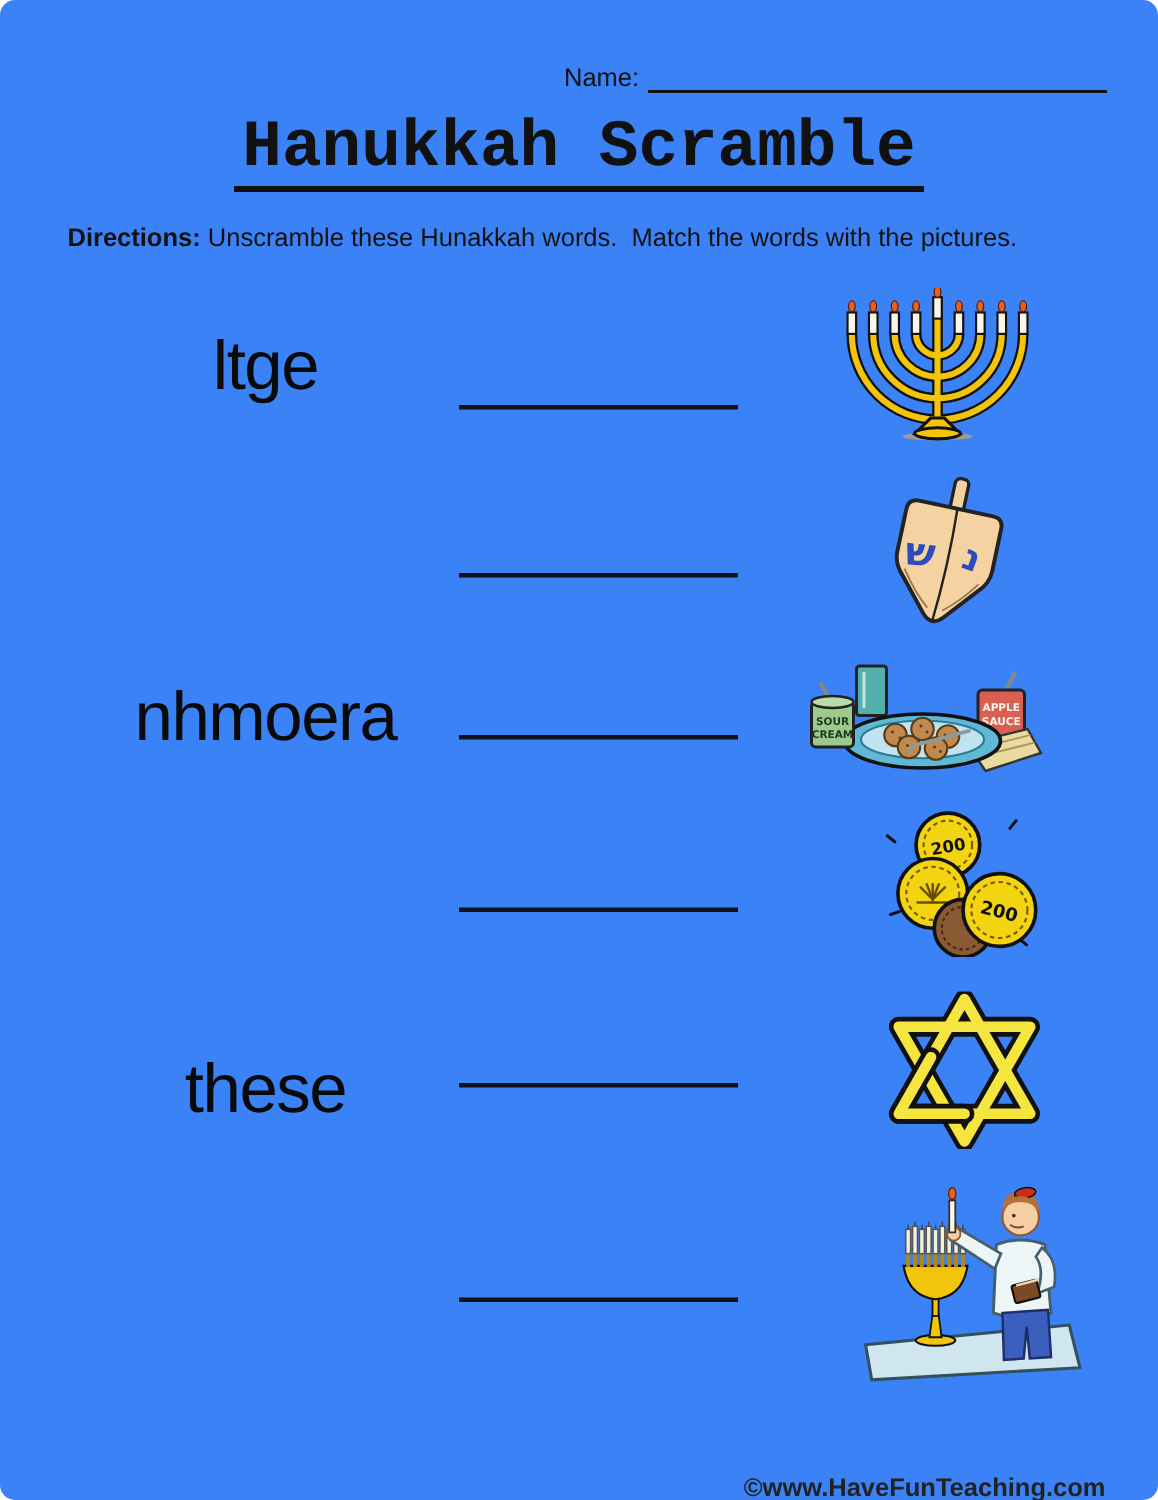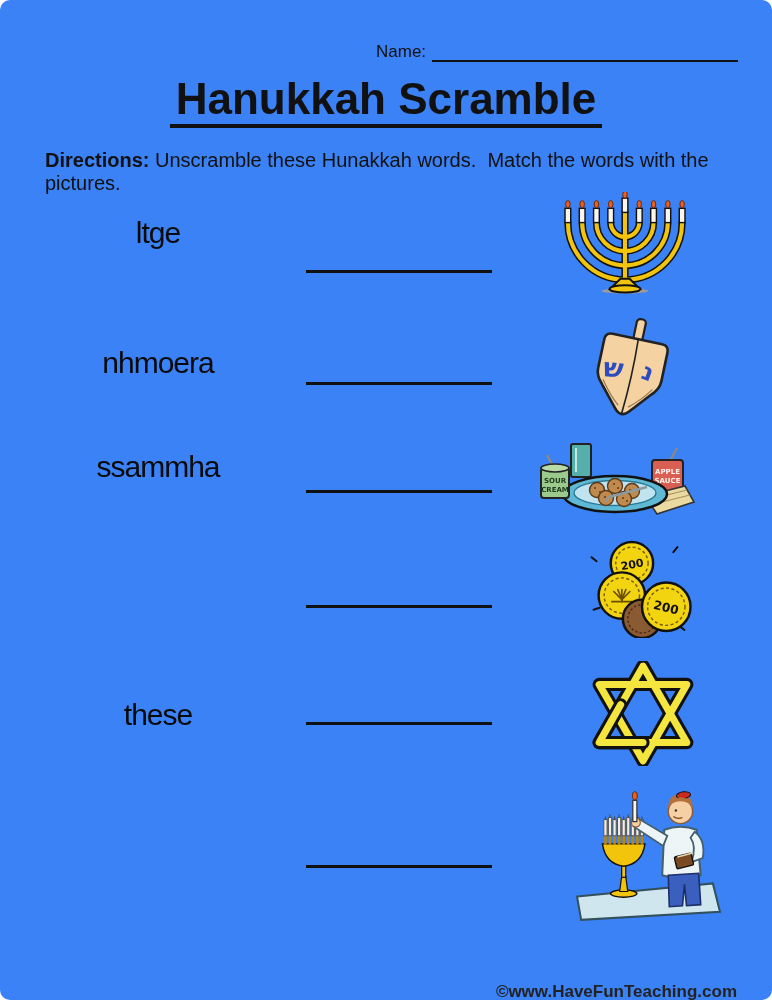--- a/index.html
+++ b/index.html
@@ -8,27 +8,27 @@
     font-family:"Liberation Sans", sans-serif;color:#111;overflow:hidden;border-radius:10px;
   }
   
   .name-row{position:absolute;left:376px;top:42px;width:362px;display:flex;align-items:flex-end;}
   .name-label{font-size:17px;color:#111;}
   .name-line{flex:1;margin-left:6px;border-bottom:2px solid #111;height:18px;}
   
   .title-wrap{position:absolute;left:0;top:76px;width:772px;text-align:center;}
   .title{
     display:inline-block;font-size:44px;font-weight:bold;letter-spacing:0px;
-    border-bottom:4px solid #111;padding:0 6px 2px 6px;line-height:1.05;
+    border-bottom:4px solid #111;padding:0 6px 2px 6px;line-height:1.05;font-family:Liberation Mono, monospace;
   }
   
-  .directions{position:absolute;left:45px;top:149px;width:690px;font-size:20px;white-space:pre-wrap;}
+  .directions{position:absolute;left:45px;top:149px;width:690px;font-size:17px;white-space:pre-wrap;}
   .directions b{font-weight:bold;}
   
-  .word{position:absolute;left:33px;width:250px;text-align:center;font-size:30px;letter-spacing:-1px;color:#0a0a0a;}
+  .word{position:absolute;left:52px;width:250px;text-align:center;font-size:46px;letter-spacing:-1px;color:#0a0a0a;}
   .blank{position:absolute;left:306px;width:186px;border-bottom:3px solid #111;height:28px;}
   .pic{position:absolute;}
   .pic svg{display:block;width:100%;height:100%;}
   
   .footer{position:absolute;right:35px;top:982px;font-size:17px;color:#222;font-weight:bold;}
   svg text{font-family:"DejaVu Sans", sans-serif;}
 </style>
 </head>
 <body>
 
@@ -84,37 +84,36 @@
         <ellipse cx="53.5" cy="12" rx="2.2" ry="3.6"></ellipse>
         <ellipse cx="67.5" cy="2.5" rx="2.2" ry="3.6"></ellipse>
         <ellipse cx="81.5" cy="12" rx="2.2" ry="3.6"></ellipse>
         <ellipse cx="95.5" cy="12" rx="2.2" ry="3.6"></ellipse>
         <ellipse cx="109.5" cy="12" rx="2.2" ry="3.6"></ellipse>
         <ellipse cx="123.5" cy="12" rx="2.2" ry="3.6"></ellipse>
       </g>
     </svg>
   </div>
 
-  <div class="word" style="top:346px">nhmoera</div>
   <div class="blank" style="top:354px"></div>
   <div class="pic" style="left:584px;top:318px;width:92px;height:106px">
     <svg viewBox="0 0 90 105">
       <g transform="rotate(12 45 55)">
         <rect x="41" y="0" width="9" height="22" rx="3.5" fill="#f4d2a2" stroke="#222" stroke-width="2.2"></rect>
         <path d="M20 20 L70 20 Q77 20 77 27 L77 56 Q77 64 70 71 L52 92 Q45 100 38 92 L20 71 Q13 64 13 56 L13 27 Q13 20 20 20 Z" fill="#f4d2a2" stroke="#222" stroke-width="2.6"></path>
         <path d="M46 20 Q48 58 45 97" stroke="#222" stroke-width="1.6" fill="none"></path>
         <path d="M20 66 Q30 80 40 88" stroke="#99774d" stroke-width="1.2" fill="none"></path>
         <path d="M70 66 Q60 80 50 88" stroke="#99774d" stroke-width="1.2" fill="none"></path>
         <text x="29" y="62" font-size="26" font-weight="bold" fill="#2b4bbf" text-anchor="middle" transform="rotate(-6 29 62)">ש</text>
         <text x="61" y="58" font-size="24" font-weight="bold" fill="#2b4bbf" text-anchor="middle" transform="rotate(8 61 58)">נ</text>
       </g>
     </svg>
   </div>
 
-  <div class="word" style="top:450px">ssammha</div>
+  <div class="word" style="top:450px">nhmoera</div>
   <div class="blank" style="top:462px"></div>
   <div class="pic" style="left:534px;top:438px;width:162px;height:82px">
     <svg viewBox="0 0 160 82">
       <rect x="36" y="6" width="20" height="33" rx="2" fill="#55b0ac" stroke="#222" stroke-width="2"></rect>
       <line x1="41" y1="10" x2="41" y2="34" stroke="#bfe8e4" stroke-width="2"></line>
       <line x1="142" y1="10" x2="134" y2="25" stroke="#888" stroke-width="2.6"></line>
       <rect x="117" y="22" width="31" height="33" rx="3" fill="#d95f52" stroke="#222" stroke-width="2"></rect>
       <text x="132.5" y="36" font-size="7" font-weight="bold" fill="#fff2ee" text-anchor="middle">APPLE</text>
       <text x="132.5" y="45" font-size="7" font-weight="bold" fill="#fff2ee" text-anchor="middle">SAUCE</text>
       <polygon points="110,58 150,48 159,64 122,76" fill="#ead9a0" stroke="#333" stroke-width="1.6"></polygon>

